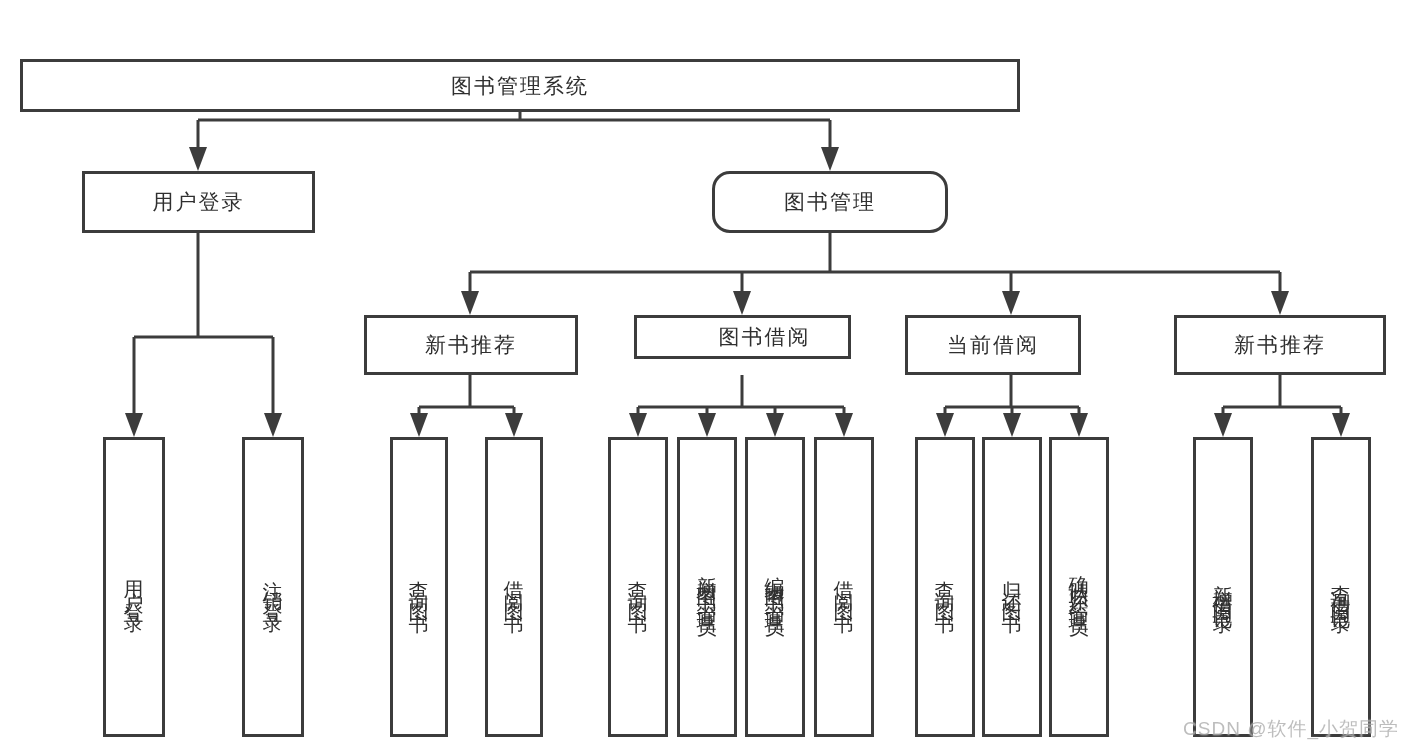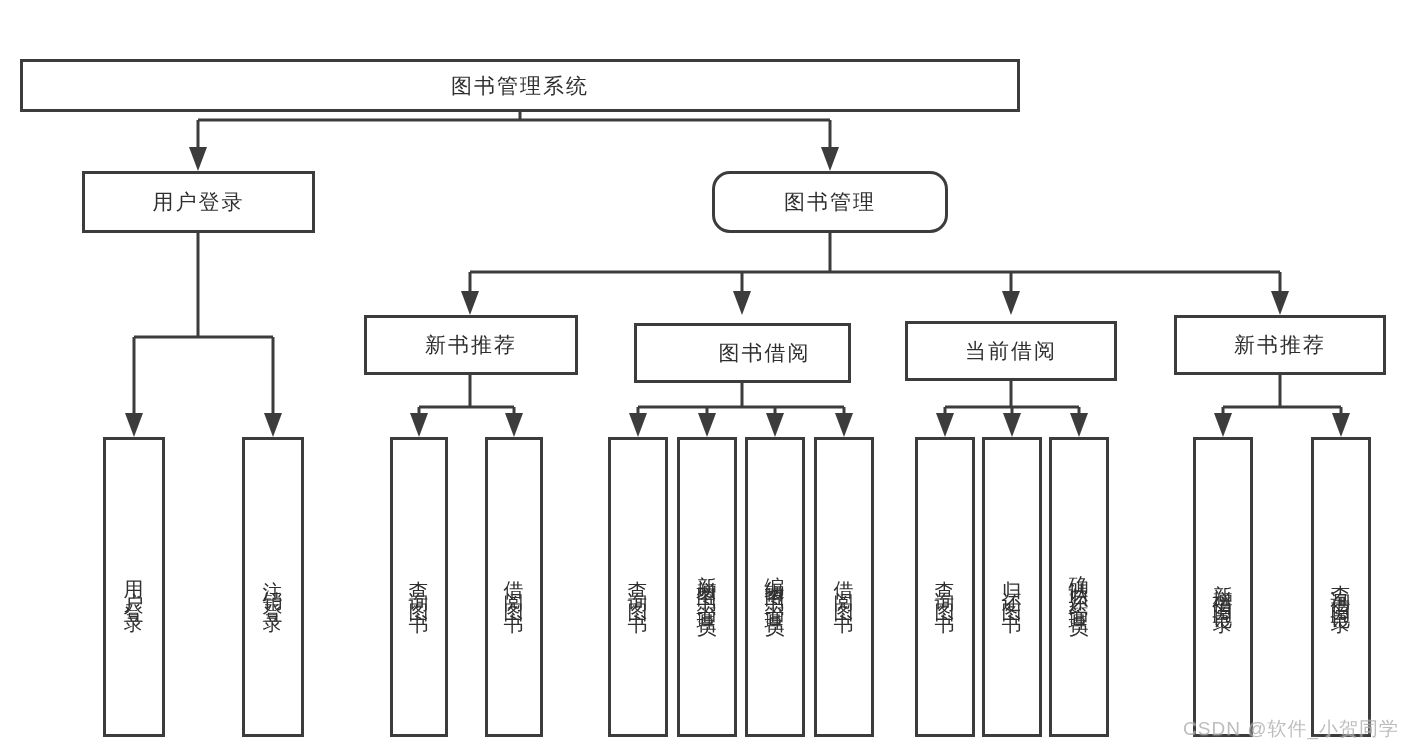--- a/index.html
+++ b/index.html
@@ -67,22 +67,22 @@
       <path d="M1332 413 L1350 413 L1341 437 Z"></path>
     </g>
   </svg>
 
   <div class="box" style="left:20px;top:15px;width:1000px;height:53px;margin-top:44px;">图书管理系统</div>
 
   <div class="box" style="left:82px;top:171px;width:233px;height:62px;">用户登录</div>
   <div class="box" style="left:712px;top:171px;width:236px;height:62px;border-radius:18px;">图书管理</div>
 
   <div class="box" style="left:364px;top:315px;width:214px;height:60px;">新书推荐</div>
-  <div class="box" style="left:634px;top:323px;width:217px;height:60px;padding-left:44px;">图书借阅</div>
-  <div class="box" style="left:905px;top:315px;width:212px;height:60px;margin-top:6px;">当前借阅</div>
+  <div class="box" style="left:634px;top:315px;width:217px;height:44px;padding-left:44px;">图书借阅</div>
+  <div class="box" style="left:905px;top:315px;width:176px;height:60px;">当前借阅</div>
   <div class="box" style="left:1174px;top:315px;width:212px;height:60px;">新书推荐</div>
 
   <div class="box vbox" style="left:103px;top:437px;width:62px;height:300px;">用户登录</div>
   <div class="box vbox" style="left:242px;top:437px;width:62px;height:300px;">注销登录</div>
 
   <div class="box vbox" style="left:390px;top:437px;width:58px;height:300px;">查询图书</div>
   <div class="box vbox" style="left:485px;top:437px;width:58px;height:300px;">借阅图书</div>
 
   <div class="box vbox" style="left:608px;top:437px;width:60px;height:300px;">查询图书</div>
   <div class="box vbox vlong" style="left:677px;top:437px;width:60px;height:300px;">新增图书（管理员）</div>

